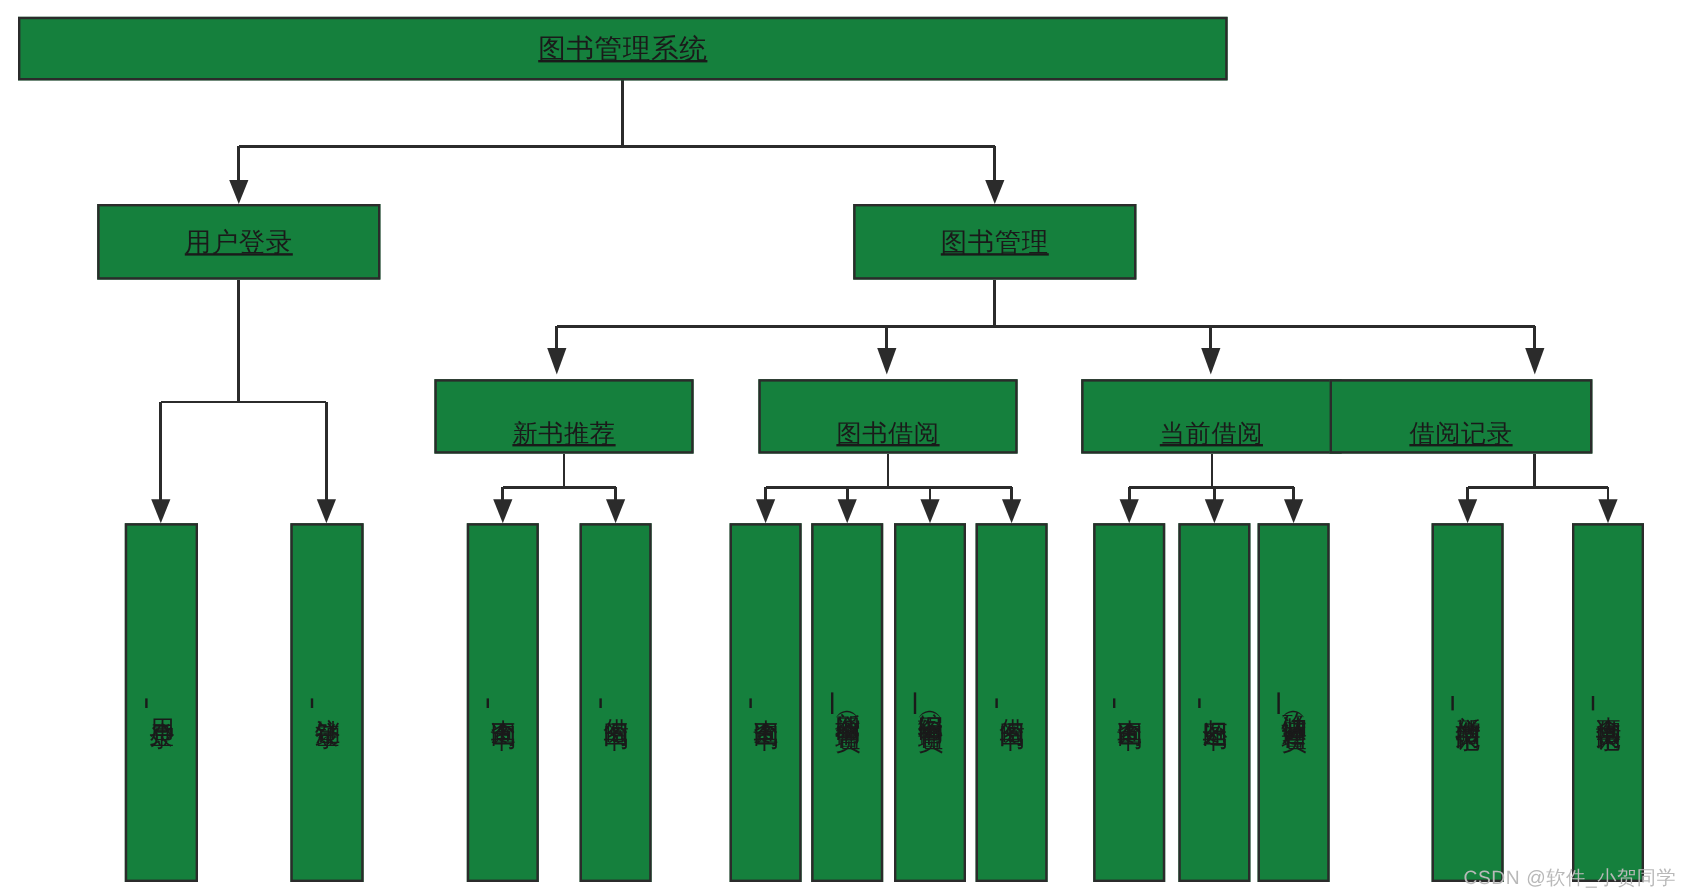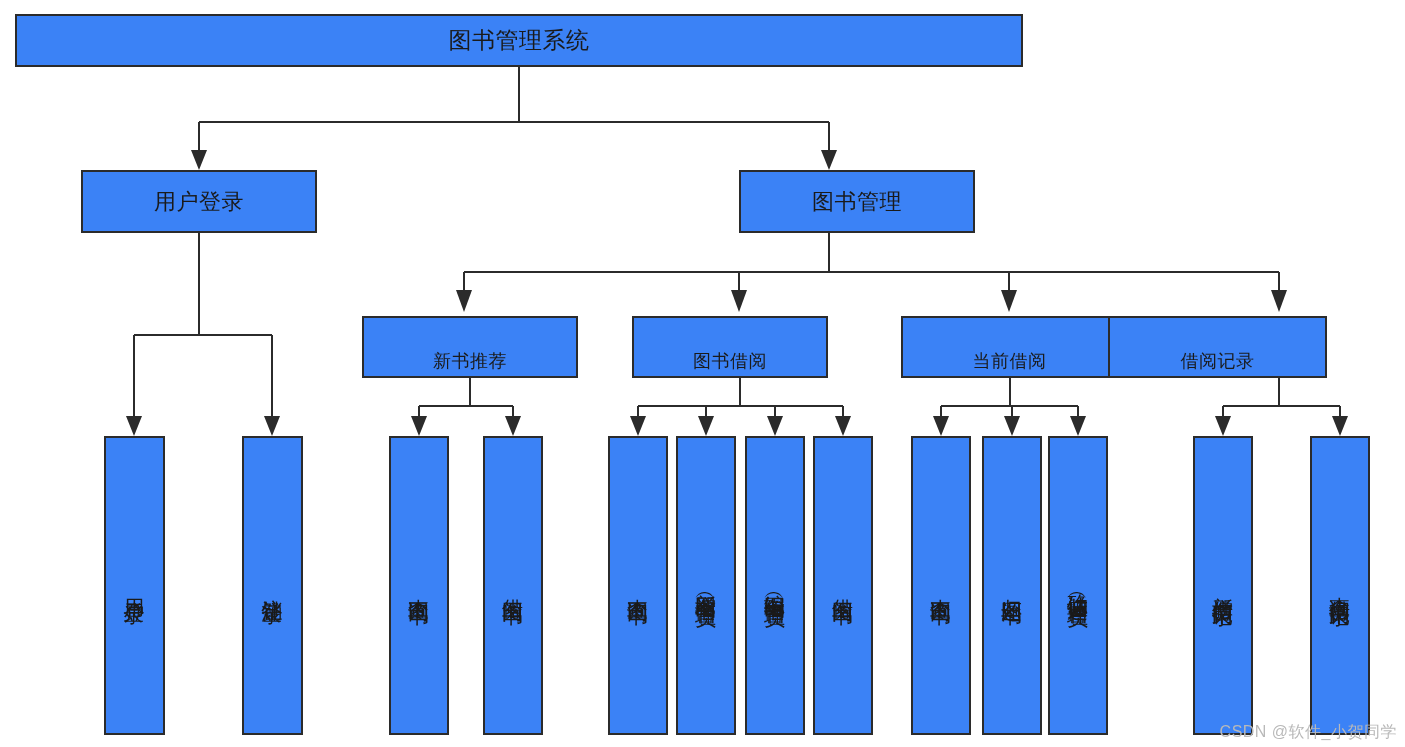--- a/index.html
+++ b/index.html
@@ -36,40 +36,41 @@
   }
   .conn-arrow {
     fill: #2b2b2b;
     stroke: none;
   }
 
   
   .node {
     position: absolute;
     box-sizing: border-box;
-    background: #3b82f6;
+    background: #15803d;
     border: 2.5px solid #2b2b2b;
     display: flex;
     align-items: center;
     justify-content: center;
     text-align: center;
     color: #1a1a1a;
+    text-decoration: underline;
   }
   .node-label {
     display: block;
     line-height: 1.18;
     letter-spacing: 0.5px;
   }
 
   
   .node.level-root .node-label { font-size: 23px; }
   
   .node.level-2 .node-label { font-size: 22px; }
   
-  .node.level-3 .node-label { font-size: 18px; margin-top: 30px; }
+  .node.level-3 .node-label { font-size: 21px; margin-top: 30px; }
 
   
   .node.leaf {
     align-items: center;
     justify-content: center;
     padding: 4px 0;
   }
   .node.leaf .node-label {
     writing-mode: vertical-rl;
     text-orientation: upright;
@@ -160,28 +161,28 @@
     <polygon class="conn-arrow" points="1332,416 1348,416 1340,436"></polygon>
   </svg>
 
   <div class="node level-root" style="left:15px; top:14px; width:1008px; height:53px;">
     <span class="node-label">图书管理系统</span>
   </div>
 
   <div class="node level-2" style="left:81px; top:170px; width:236px; height:63px;">
     <span class="node-label">用户登录</span>
   </div>
-  <div class="node level-2" style="left:711px; top:170px; width:236px; height:63px;margin-left:28px;">
+  <div class="node level-2" style="left:711px; top:170px; width:236px; height:63px;">
     <span class="node-label">图书管理</span>
   </div>
 
   <div class="node level-3" style="left:362px; top:316px; width:216px; height:62px;">
     <span class="node-label">新书推荐</span>
   </div>
-  <div class="node level-3" style="left:632px; top:316px; width:196px; height:62px;justify-content:center;">
+  <div class="node level-3" style="left:632px; top:316px; width:216px; height:62px;justify-content:center;">
     <span class="node-label">图书借阅</span>
   </div>
   <div class="node level-3" style="left:901px; top:316px; width:217px; height:62px;">
     <span class="node-label">当前借阅</span>
   </div>
   <div class="node level-3" style="left:1108px; top:316px; width:219px; height:62px;">
     <span class="node-label">借阅记录</span>
   </div>
 
   <div class="node leaf" style="left:104px; top:436px; width:61px; height:299px;">

